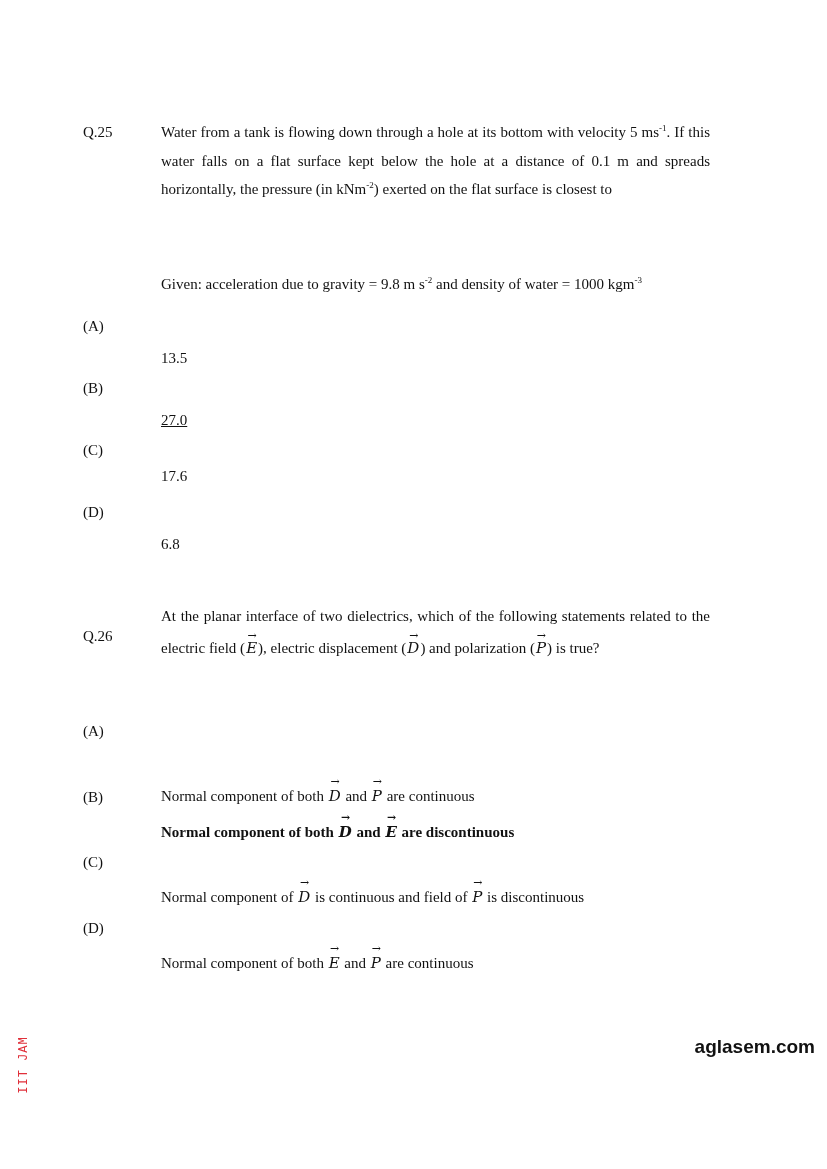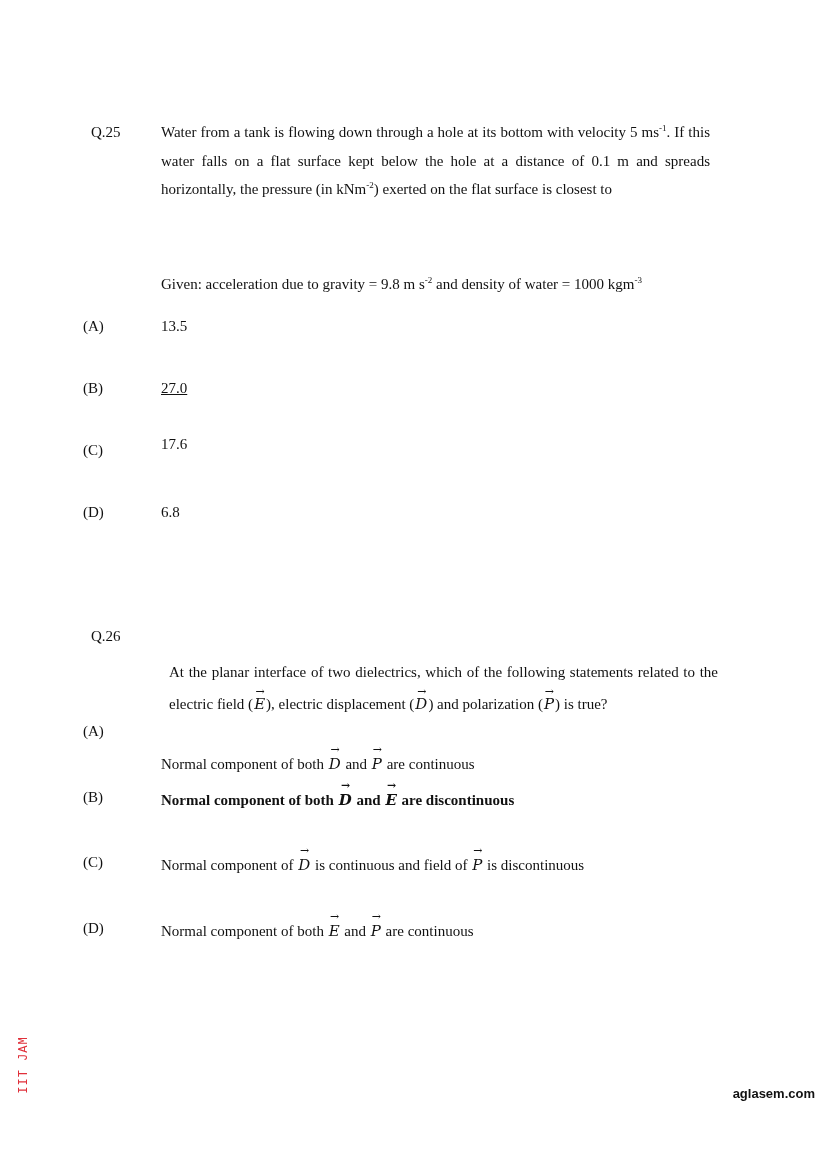--- a/index.html
+++ b/index.html
@@ -2,51 +2,51 @@
 <html><head>
 <meta charset="utf-8">
 <style>
   html, body { margin: 0; padding: 0; background: #ffffff; }
   body {
     width: 827px; height: 1169px; position: relative; overflow: hidden;
     font-family: "Liberation Serif", "DejaVu Serif", serif;
     color: #111111;
   }
   .q { position: absolute; left: 0; width: 827px; }
-  .qnum { position: absolute; left: 91px; font-size: 15px; }
+  .qnum { position: absolute; left: 83px; font-size: 15px; }
   .qtext {
     position: absolute; left: 161px; width: 549px;
     font-size: 15px; line-height: 28.7px; text-align: justify;
   }
   .given { position: absolute; left: 161px; font-size: 15px; white-space: nowrap; }
   .opt-label { position: absolute; left: 83px; font-size: 15px; }
-  .opt-text { position: absolute; left: 161px; font-size: 15px; white-space: nowrap; }
+  .opt-text { position: absolute; left: 161px; font-size: 15px; white-space: nowrap; margin-top: 32px; }
   sup { font-size: 9px; vertical-align: 6px; line-height: 0; }
   .vec {
     display: inline-block; position: relative; font-style: italic;
     font-family: "DejaVu Serif", serif; font-size: 15px; padding: 0 1px;
   }
   .vec::before {
     content: "\2192"; position: absolute; left: 50%; top: -12px;
     transform: translateX(-45%); font-style: normal; font-size: 11px;
   }
   .watermark {
     position: absolute; left: 14px; top: 1030px; width: 20px; height: 70px;
     color: #e0303a; font-family: "Liberation Mono", "DejaVu Sans Mono", monospace;
     font-size: 12px; letter-spacing: 1px;
   }
   .watermark span {
     position: absolute; left: 50%; top: 50%;
     transform: translate(-50%, -50%) rotate(-90deg);
     white-space: nowrap;
   }
   .brand {
-    position: absolute; right: 12px; top: 1086px;
+    position: absolute; right: 12px; top: 1036px;
     font-family: "Liberation Sans", "DejaVu Sans", sans-serif;
-    font-weight: bold; font-size: 13px; color: #111;
+    font-weight: bold; font-size: 19px; color: #111;
   }
 </style>
 </head>
 <body>
 
 <div class="q">
   <div class="qnum" style="top:124px;">Q.25</div>
   <div class="qtext" style="top:118px;"><span>Water from a tank is flowing down through a hole at its bottom with velocity 5 ms</span><sup>-1</sup><span>. If this water falls on a flat surface kept below the hole at a distance of 0.1 m and spreads horizontally, the pressure (in kNm</span><sup>-2</sup><span>) exerted on the flat surface is closest to</span></div>
   <div class="given" style="top:256px;margin-top:20px;"><span>Given: acceleration due to gravity = 9.8 m s</span><sup>-2</sup><span> and density of water = 1000 kgm</span><sup>-3</sup></div>
 
@@ -58,21 +58,21 @@
 
   <div class="opt-label" style="top:442px;">(C)</div>
   <div class="opt-text" style="top:436px;">17.6</div>
 
   <div class="opt-label" style="top:504px;">(D)</div>
   <div class="opt-text" style="top:504px;">6.8</div>
 </div>
 
 <div class="q">
   <div class="qnum" style="top:628px;">Q.26</div>
-  <div class="qtext" style="top:656px; line-height:32px;margin-left:8px;"><span>At the planar interface of two dielectrics, which of the following statements related to the electric field (</span><span class="vec">E</span><span>), electric displacement (</span><span class="vec">D</span><span>) and polarization (</span><span class="vec">P</span><span>) is true?</span></div>
+  <div class="qtext" style="top:600px; line-height:32px;"><span>At the planar interface of two dielectrics, which of the following statements related to the electric field (</span><span class="vec">E</span><span>), electric displacement (</span><span class="vec">D</span><span>) and polarization (</span><span class="vec">P</span><span>) is true?</span></div>
 
   <div class="opt-label" style="top:723px;">(A)</div>
   <div class="opt-text" style="top:755px;"><span>Normal component of both </span><span class="vec">D</span><span> and </span><span class="vec">P</span><span> are continuous</span></div>
 
   <div class="opt-label" style="top:789px;">(B)</div>
   <div class="opt-text" style="top:791px;font-weight:bold;"><span>Normal component of both </span><span class="vec">D</span><span> and </span><span class="vec">E</span><span> are discontinuous</span></div>
 
   <div class="opt-label" style="top:854px;">(C)</div>
   <div class="opt-text" style="top:856px;"><span>Normal component of </span><span class="vec">D</span><span> is continuous and field of </span><span class="vec">P</span><span> is discontinuous</span></div>
 

